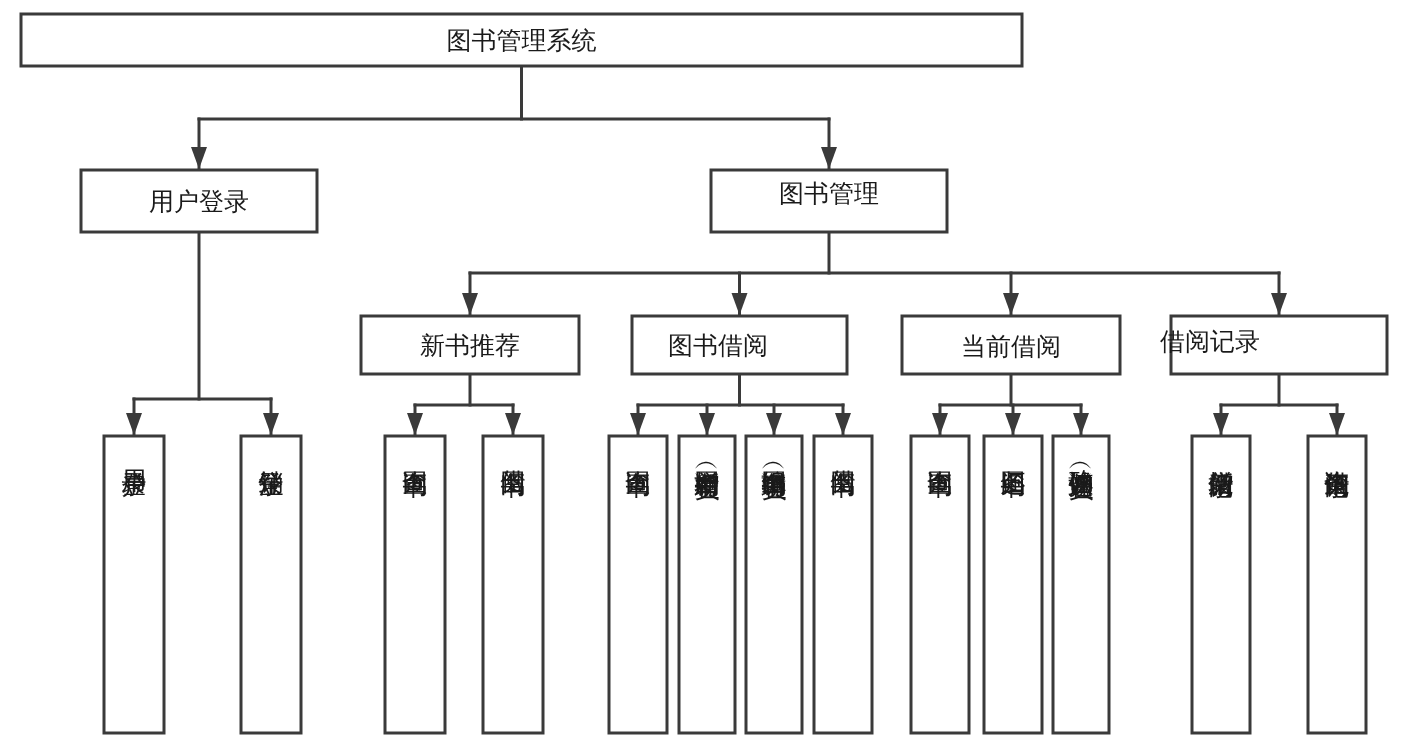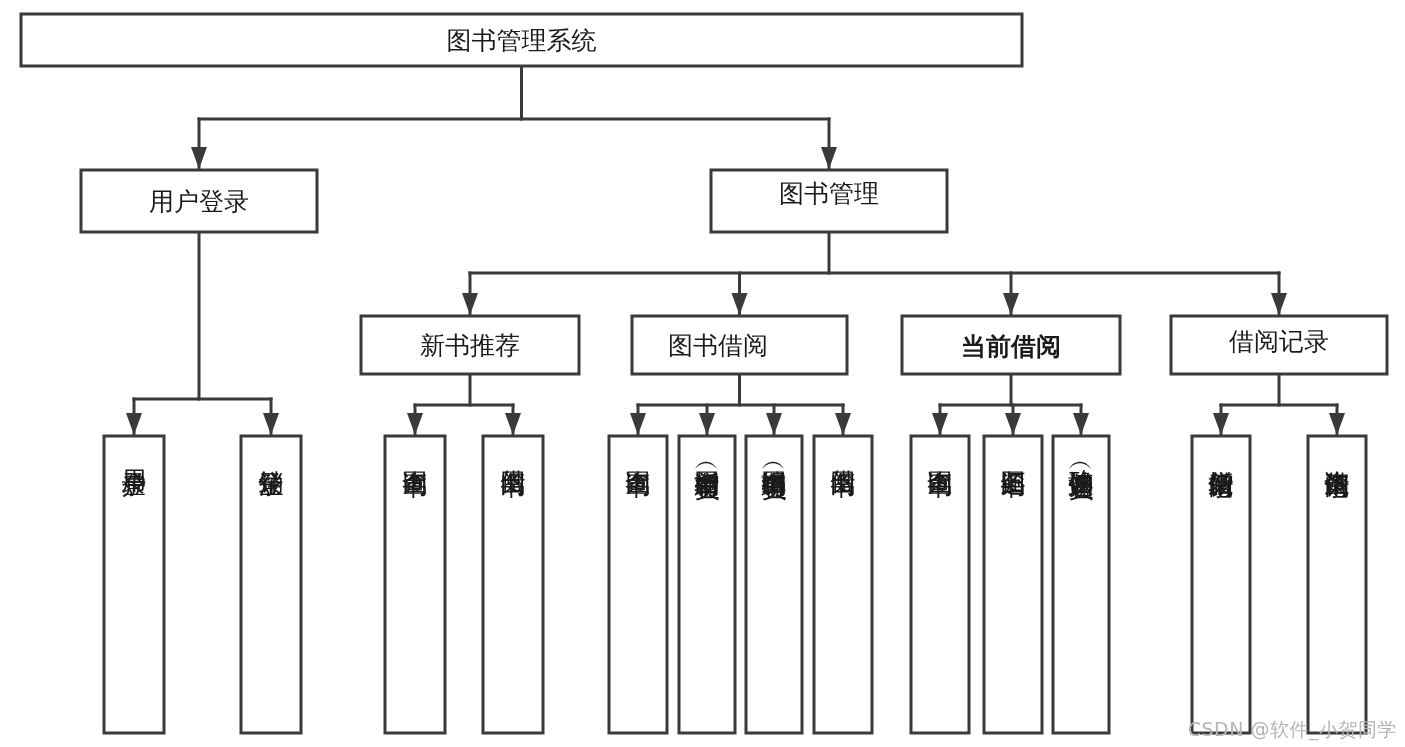--- a/index.html
+++ b/index.html
@@ -131,30 +131,29 @@
         <rect x="1192" y="436" width="58" height="297" class="node-rect"></rect>
         <rect x="1308" y="436" width="58" height="297" class="node-rect"></rect>
       </g>
   </svg>
   <div id="labels-layer">
       <div class="hlabel-box" style="left: 21px; top: 14px; width: 1001px; height: 52px;">图书管理系统</div>
       <div class="hlabel-box" style="left: 81px; top: 170px; width: 236px; height: 62px;">用户登录</div>
       <div class="hlabel-box" style="left: 711px; top: 170px; width: 236px; height: 46px;">图书管理</div>
       <div class="hlabel-box" style="left: 361px; top: 316px; width: 218px; height: 58px;">新书推荐</div>
       <div class="hlabel-box" style="left: 632px; top: 316px; width: 172px; height: 58px;">图书借阅</div>
-      <div class="hlabel-box" style="left: 902px; top: 316px; width: 218px; height: 60px; font-weight: bold;">当前借阅</div>
-      <div class="hlabel-box" style="left: 1171px; top: 316px; width: 216px; height: 50px;">借阅记录</div>
+      <div class="hlabel-box" style="left: 902px; top: 316px; width: 218px; height: 60px;">当前借阅</div>
+      <div class="hlabel-box" style="left: 1102px; top: 316px; width: 216px; height: 50px;">借阅记录</div>
       <div class="vlabel-box" style="left: 104px; top: 436px; width: 60px; height: 297px; justify-content: flex-start; padding-top: 14px; box-sizing: border-box;">用户登录</div>
       <div class="vlabel-box" style="left: 241px; top: 436px; width: 60px; height: 297px; justify-content: flex-start; padding-top: 14px; box-sizing: border-box;">注销登录</div>
       <div class="vlabel-box" style="left: 385px; top: 436px; width: 60px; height: 297px; justify-content: flex-start; padding-top: 14px; box-sizing: border-box;">查询图书</div>
       <div class="vlabel-box" style="left: 483px; top: 436px; width: 60px; height: 297px; justify-content: flex-start; padding-top: 14px; box-sizing: border-box;">借阅图书</div>
       <div class="vlabel-box" style="left: 609px; top: 436px; width: 58px; height: 297px; justify-content: flex-start; padding-top: 14px; box-sizing: border-box;">查询图书</div>
       <div class="vlabel-box" style="left: 679px; top: 436px; width: 56px; height: 297px; justify-content: flex-start; padding-top: 14px; box-sizing: border-box;">新增图书（管理员）</div>
       <div class="vlabel-box" style="left: 746px; top: 436px; width: 56px; height: 297px; justify-content: flex-start; padding-top: 14px; box-sizing: border-box;">编辑图书（管理员）</div>
       <div class="vlabel-box" style="left: 814px; top: 436px; width: 58px; height: 297px; justify-content: flex-start; padding-top: 14px; box-sizing: border-box;">借阅图书</div>
       <div class="vlabel-box" style="left: 911px; top: 436px; width: 58px; height: 297px; justify-content: flex-start; padding-top: 14px; box-sizing: border-box;">查询图书</div>
       <div class="vlabel-box" style="left: 984px; top: 436px; width: 58px; height: 297px; justify-content: flex-start; padding-top: 14px; box-sizing: border-box;">归还图书</div>
       <div class="vlabel-box" style="left: 1053px; top: 436px; width: 56px; height: 297px; justify-content: flex-start; padding-top: 14px; box-sizing: border-box;">确认归还（管理员）</div>
       <div class="vlabel-box" style="left: 1192px; top: 436px; width: 58px; height: 297px; justify-content: flex-start; padding-top: 14px; box-sizing: border-box;">新增借阅记录</div>
       <div class="vlabel-box" style="left: 1308px; top: 436px; width: 58px; height: 297px; justify-content: flex-start; padding-top: 14px; box-sizing: border-box;">查询借阅记录</div>
     </div>
-  <div id="watermark">CSDN @软件_小贺同学</div>
 </div>
 
 </body></html>

